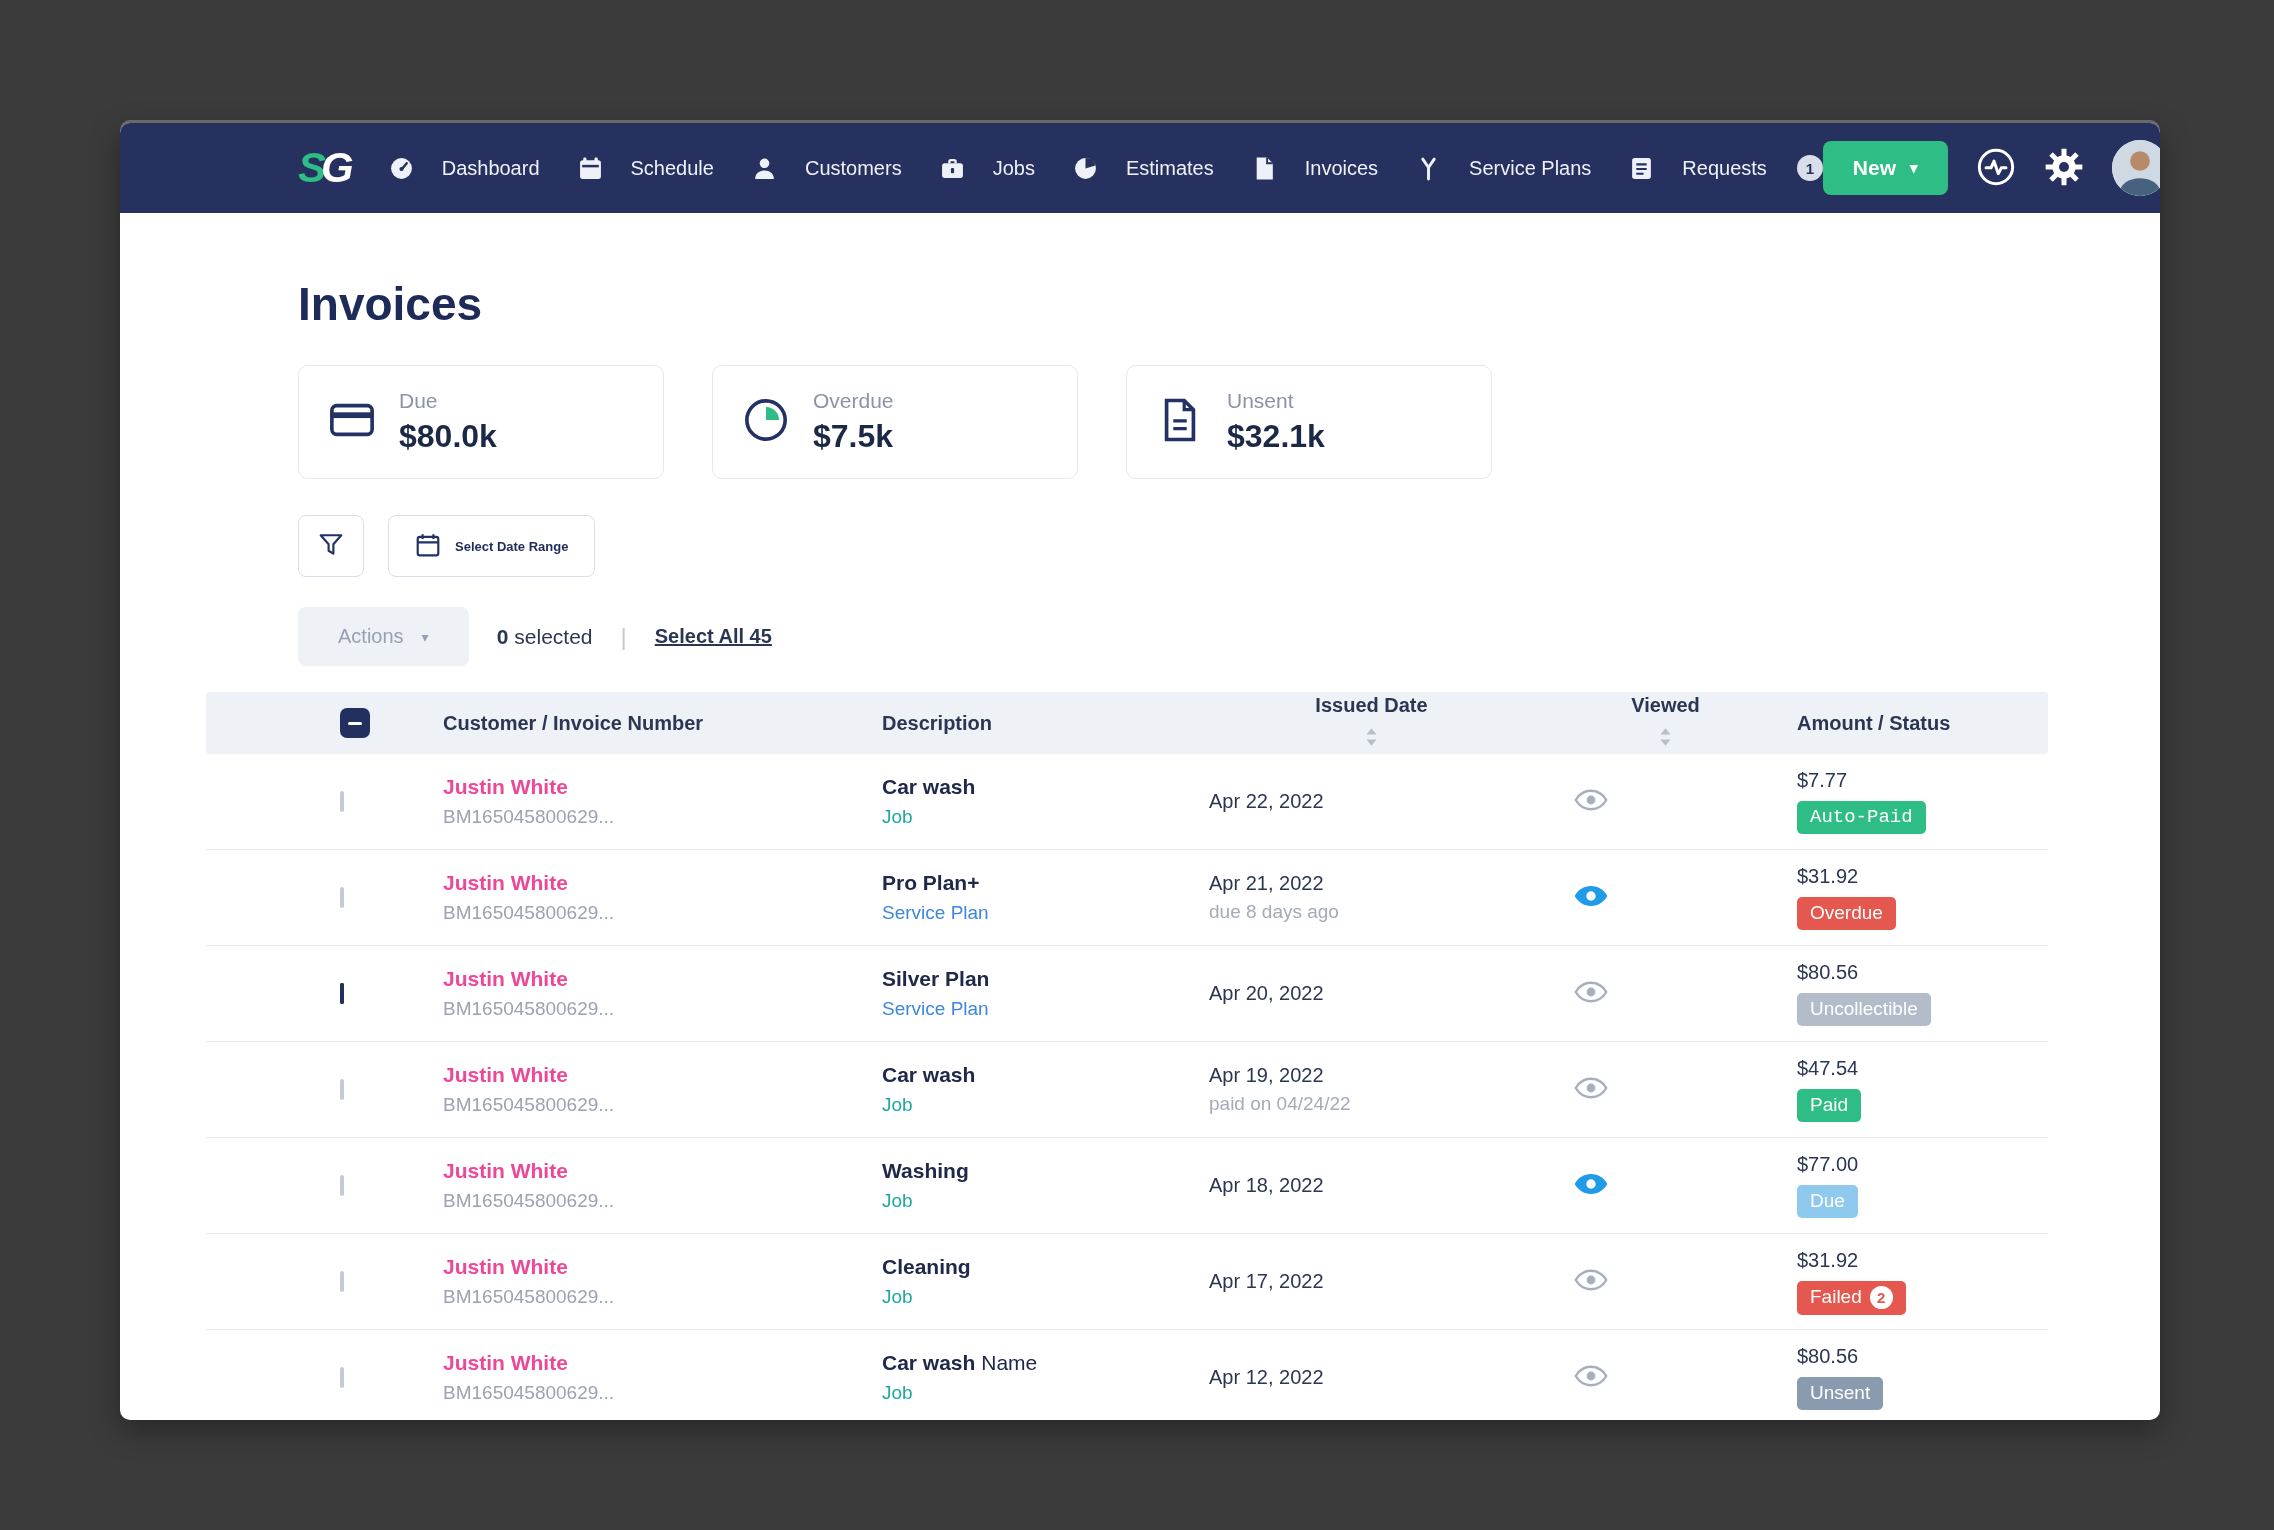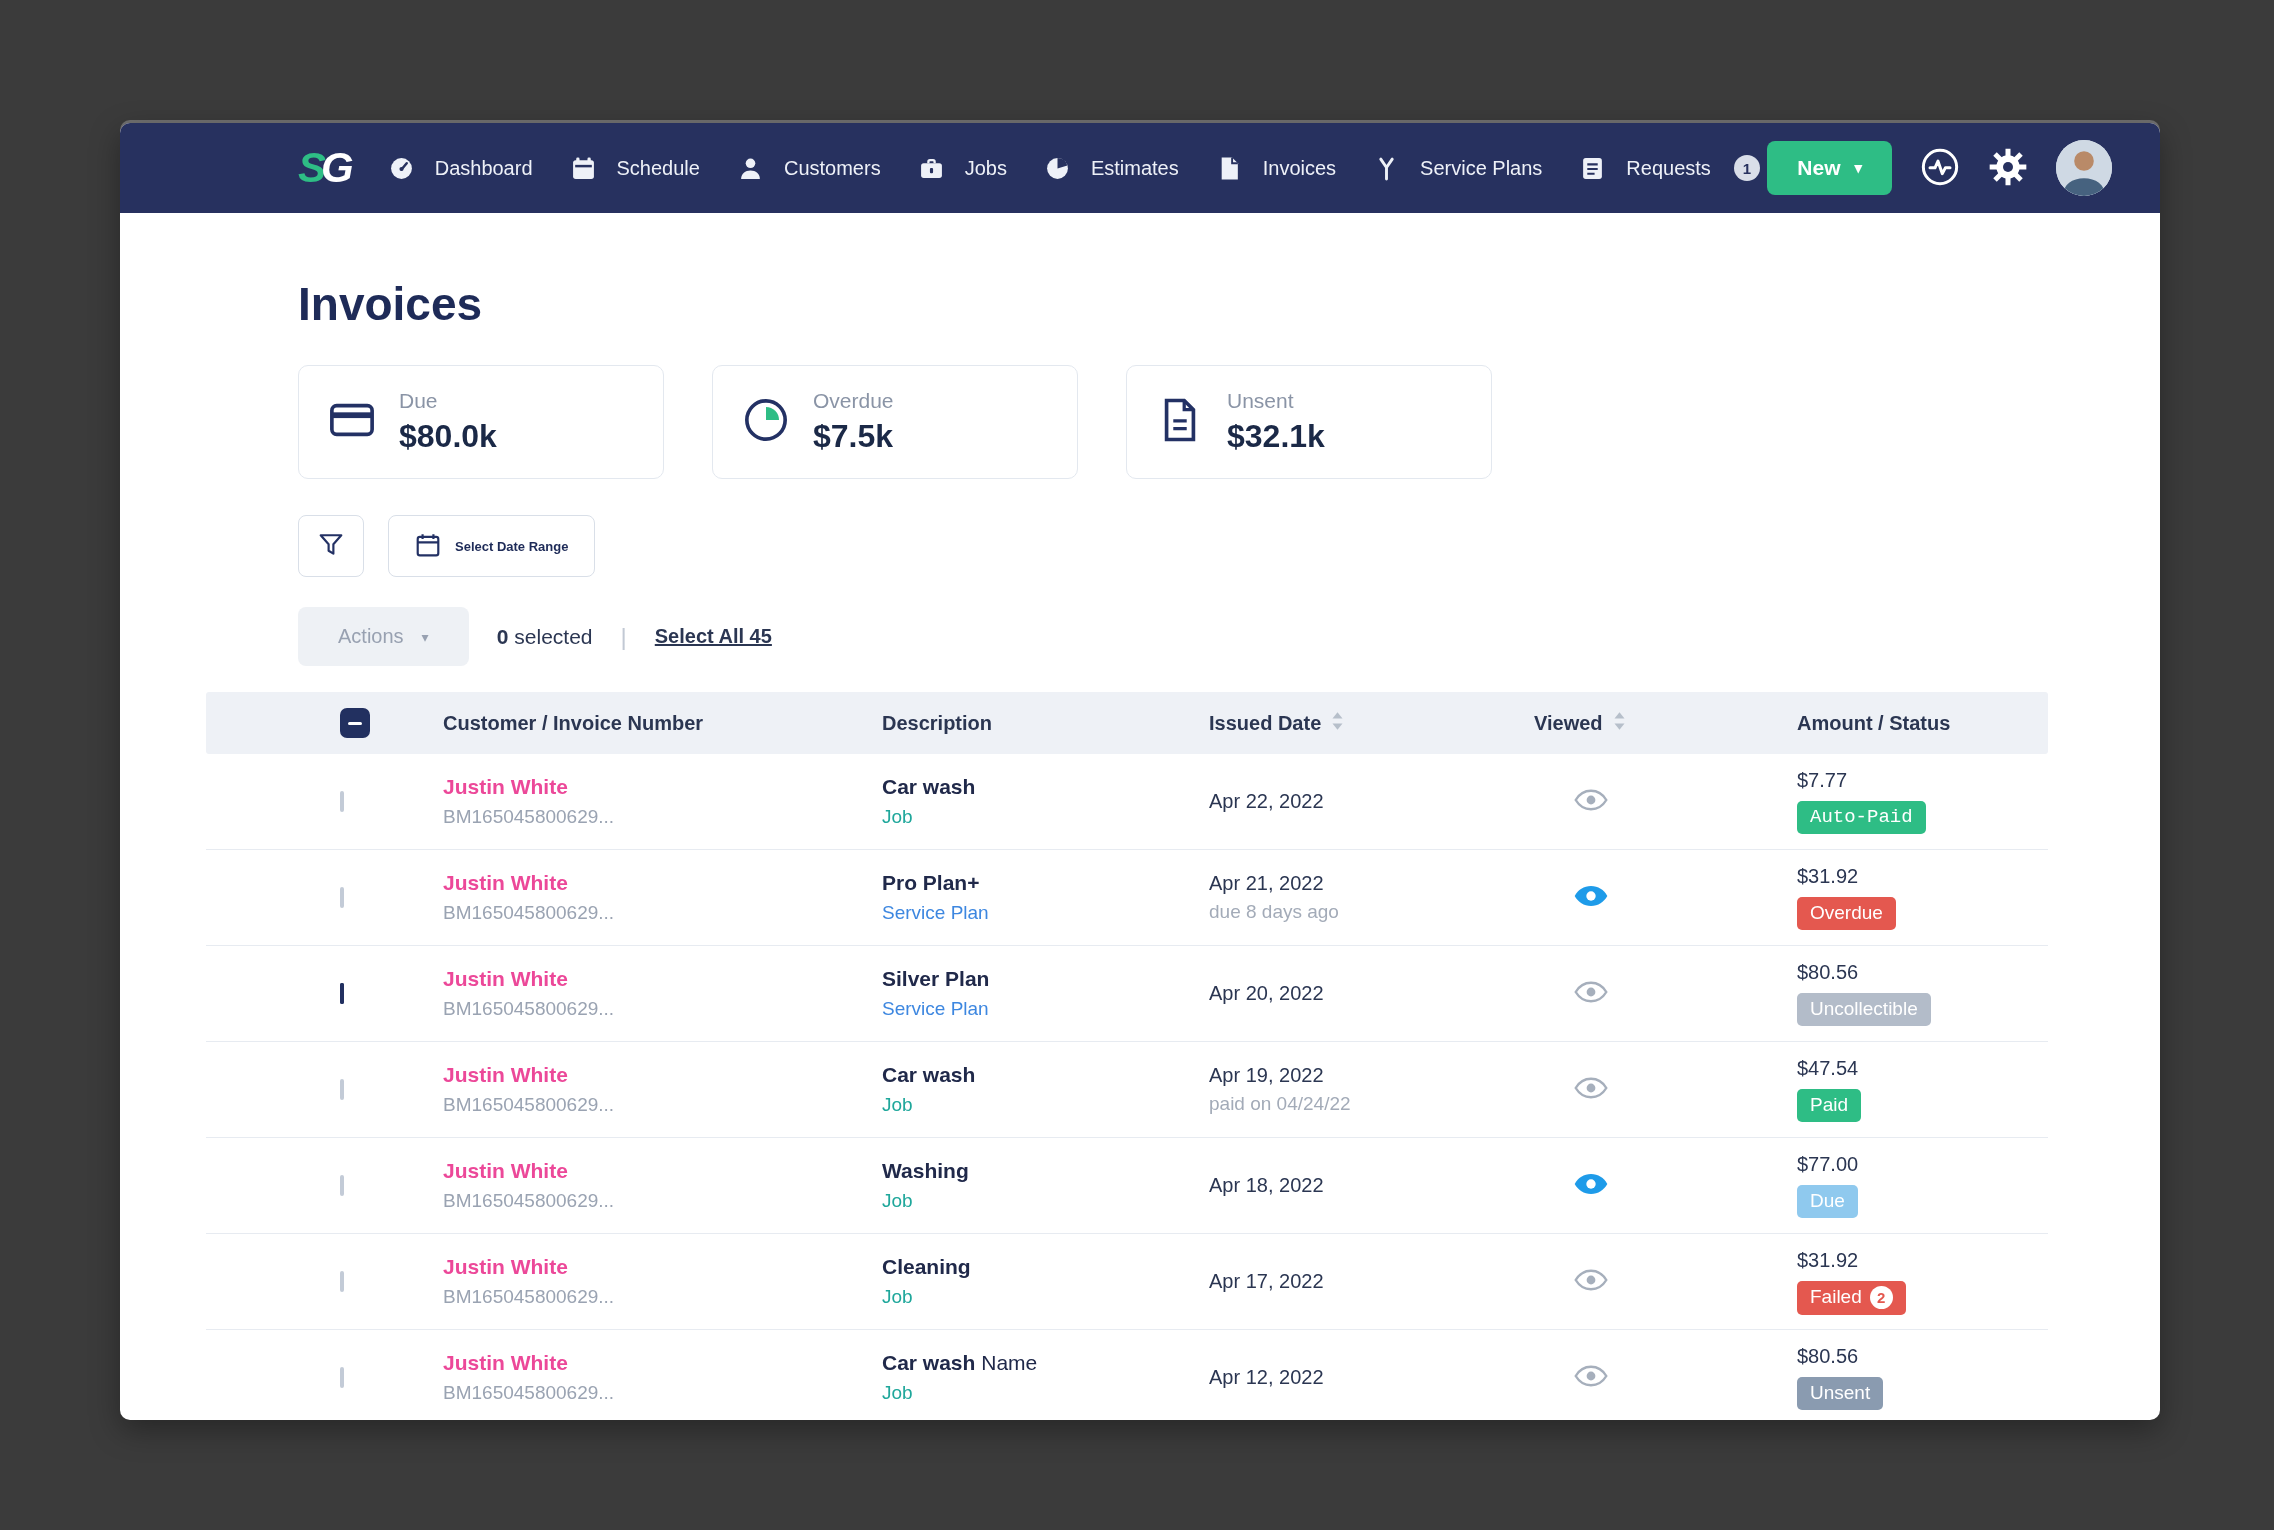--- a/index.html
+++ b/index.html
@@ -20,21 +20,21 @@
   
   .navbar {
     height:90px; background:#27315f;
     display:flex; align-items:center;
     padding:0 48px 0 178px;
   }
   .logo { display:flex; align-items:center; font-weight:700; font-style:italic; font-size:42px; letter-spacing:-5px; cursor:pointer; }
   .logo .logo-s { color:#2ebd85; }
   .logo .logo-g { color:#ffffff; }
   .nav-items { display:flex; align-items:center; gap:38px; margin-left:40px; }
-  .nav-item { display:flex; align-items:center; gap:21px; color:#eef1f8; font-size:20px; cursor:pointer; white-space:nowrap; }
+  .nav-item { display:flex; align-items:center; gap:28px; color:#eef1f8; font-size:20px; cursor:pointer; white-space:nowrap; }
   .nav-item svg { display:block; }
   .nav-badge {
     width:26px; height:26px; border-radius:50%;
     background:#d9dee9; color:#27315f;
     font-size:15px; font-weight:700;
     display:flex; align-items:center; justify-content:center;
     margin-left:2px;
   }
   .nav-right { margin-left:auto; display:flex; align-items:center; gap:28px; }
   .new-btn {
@@ -93,21 +93,21 @@
   .thead, .trow {
     display:grid;
     grid-template-columns:237px 439px 327px 325px 263px 251px;
     align-items:center;
   }
   .thead {
     height:62px; background:#eef1f6; border-radius:3px;
     font-size:20px; font-weight:700; color:#2b3652;
   }
   .th { display:flex; align-items:center; gap:10px; }
-  .th.sortable { cursor:pointer; }
+  .th.sortable { cursor:pointer;flex-direction:column; }
   .trow { height:96px; border-bottom:1px solid #e7ebf1; cursor:pointer; }
   .checkbox {
     width:30px; height:30px; border:2px solid #c3cbd7; border-radius:7px;
     background:#fff; margin-left:134px; position:relative; cursor:pointer; flex:none;
   }
   .checkbox.checked, .checkbox.indeterminate { background:#223060; border-color:#223060; }
   .checkbox.checked::after {
     content:""; position:absolute; left:9px; top:3px;
     width:8px; height:14px; border:solid #fff; border-width:0 3px 3px 0;
     transform:rotate(40deg);

